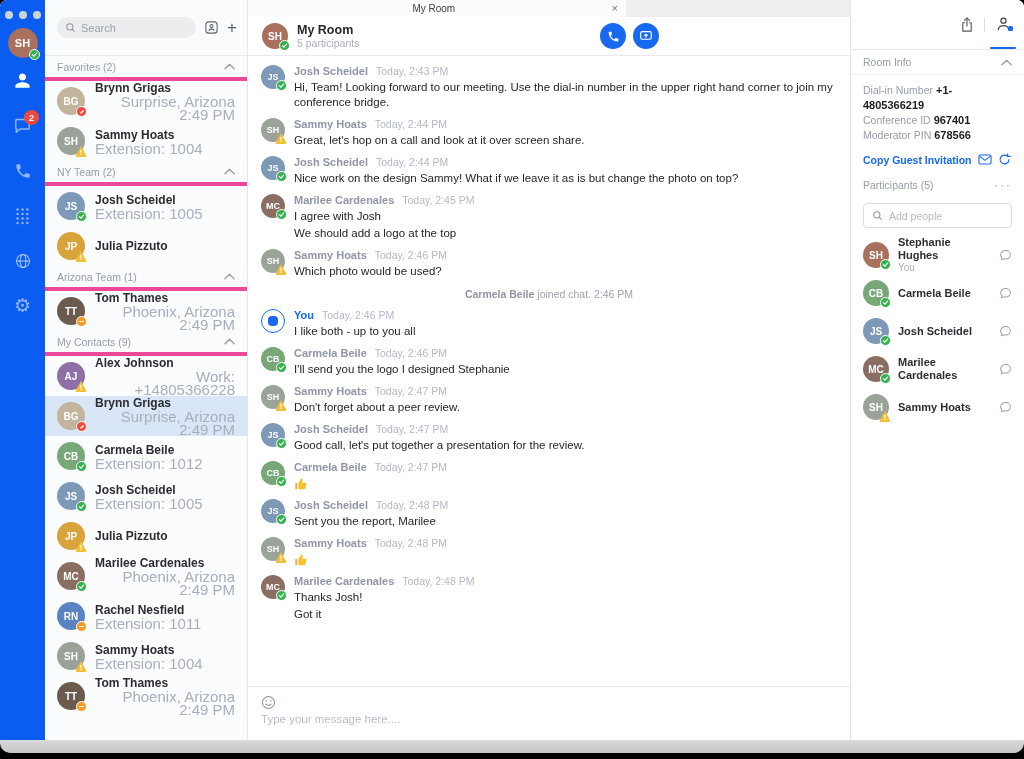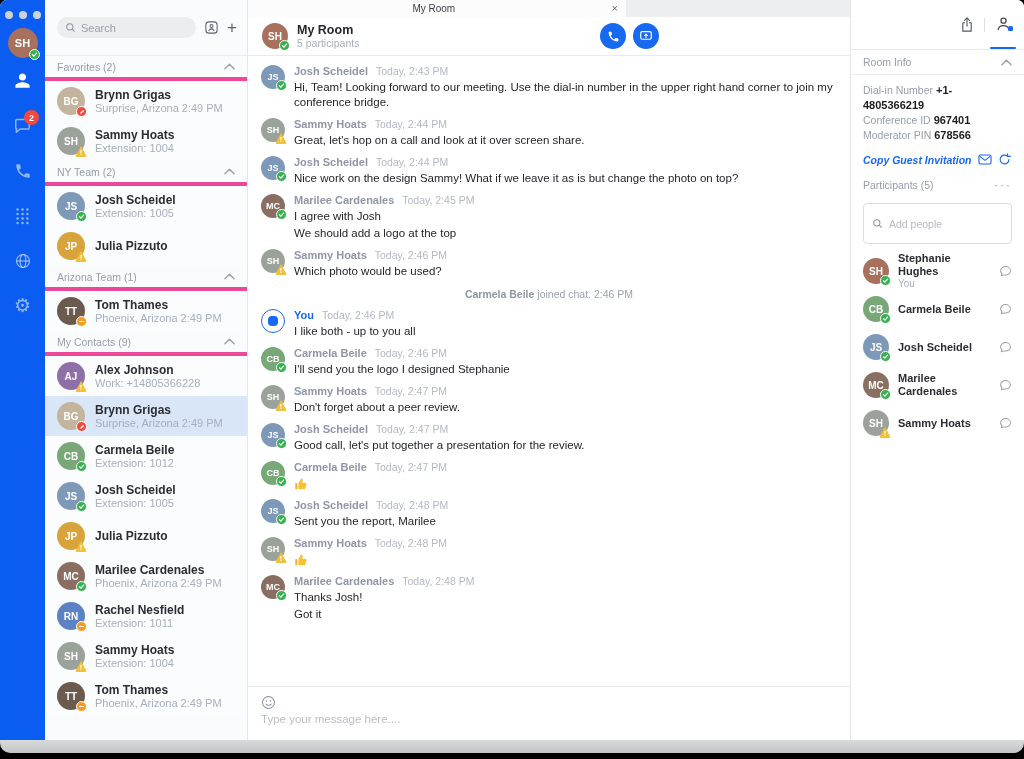--- a/index.html
+++ b/index.html
@@ -63,21 +63,21 @@
   .icon-btn { color:#5c6270; display:flex; align-items:center; justify-content:center;
     cursor:pointer; }
   .plus-glyph { font-size:17px; color:#5c6270; font-weight:400; }
   .section-hdr { height:25px; display:flex; align-items:center; padding:0 12px;
     font-size:10.5px; color:#969caa; border-bottom:4px solid #ec4899; }
   .section-hdr .sp { flex:1; }
   .contact-row { height:40px; display:flex; align-items:center; gap:10px; padding:0 12px;
     cursor:pointer; background:#fbfcfd; }
   .contact-row.selected { background:var(--selected-row); }
   .c-name { font-size:12px; font-weight:bold; color:#2b2d33; line-height:14px; }
-  .c-sub { font-size:11px; color:#a8aebc; line-height:13px; }
+  .c-sub { font-size:15px; color:#a8aebc; line-height:13px;text-align:right; }
 
   
   .chat { flex:1; display:flex; flex-direction:column; min-width:0; background:#fff; }
   .tabstrip { height:17px; background:#eceef0; display:flex; flex-shrink:0; }
   .tab { width:378px; background:#fcfcfd; display:flex; align-items:center;
     padding:0 8px; cursor:pointer; }
   .tab-title { flex:1; text-align:center; font-size:10px; color:#3d3f46; }
   .tab-close { font-size:11px; color:#6b6f79; cursor:pointer; line-height:1; }
   .chat-header { height:39px; display:flex; align-items:center; padding:0 14px;
     border-bottom:1px solid #e9eaee; position:relative; flex-shrink:0; }
@@ -120,24 +120,24 @@
   .rp-underline { position:absolute; right:8px; bottom:0; width:26px; height:2.5px;
     background:var(--accent-blue); border-radius:1px; }
   .rp-hdr { height:25px; display:flex; align-items:center; padding:0 12px;
     font-size:10.5px; color:#969caa; border-bottom:1px solid #eceef0; }
   .rp-hdr .sp { flex:1; }
   .rp-info { padding:8px 12px 2px; }
   .rp-line { font-size:10.5px; line-height:15px; color:#969caa; }
   .rp-line b { color:#1d1e21; font-size:11px; }
   .copy-row { display:flex; align-items:center; gap:6px; padding:8px 12px 6px;
     color:var(--accent-blue); }
-  .copy-row .lbl { font-size:10.5px; font-weight:bold; cursor:pointer;font-style:italic; }
+  .copy-row .lbl { font-size:10.5px; font-weight:bold; cursor:pointer; }
   .more-dots { font-size:12px; color:#969caa; letter-spacing:2px; cursor:pointer; }
   .addbox-wrap { padding:6px 12px 8px; }
-  .addbox { height:41px; border:1px solid #d9dce2; border-radius:4px; display:flex;
+  .addbox { height:25px; border:1px solid #d9dce2; border-radius:4px; display:flex;
     align-items:center; gap:6px; padding:0 8px; color:#8d93a0; background:#fff; }
   .addbox input { border:none; outline:none; flex:1; font-size:10.5px; color:#444;
     font-family:inherit; background:transparent; }
   .addbox input::placeholder { color:#b6bac4; }
   .p-row { height:38px; display:flex; align-items:center; gap:9px; padding:0 12px; cursor:pointer; }
   .p-name { font-size:11px; font-weight:bold; color:#2b2d33; line-height:13px; }
   .p-sub { font-size:10px; color:#a8aebc; line-height:12px; }
   .p-row .sp { flex:1; }
   .p-bubble { color:#9aa0ab; cursor:pointer; display:flex; }
 

